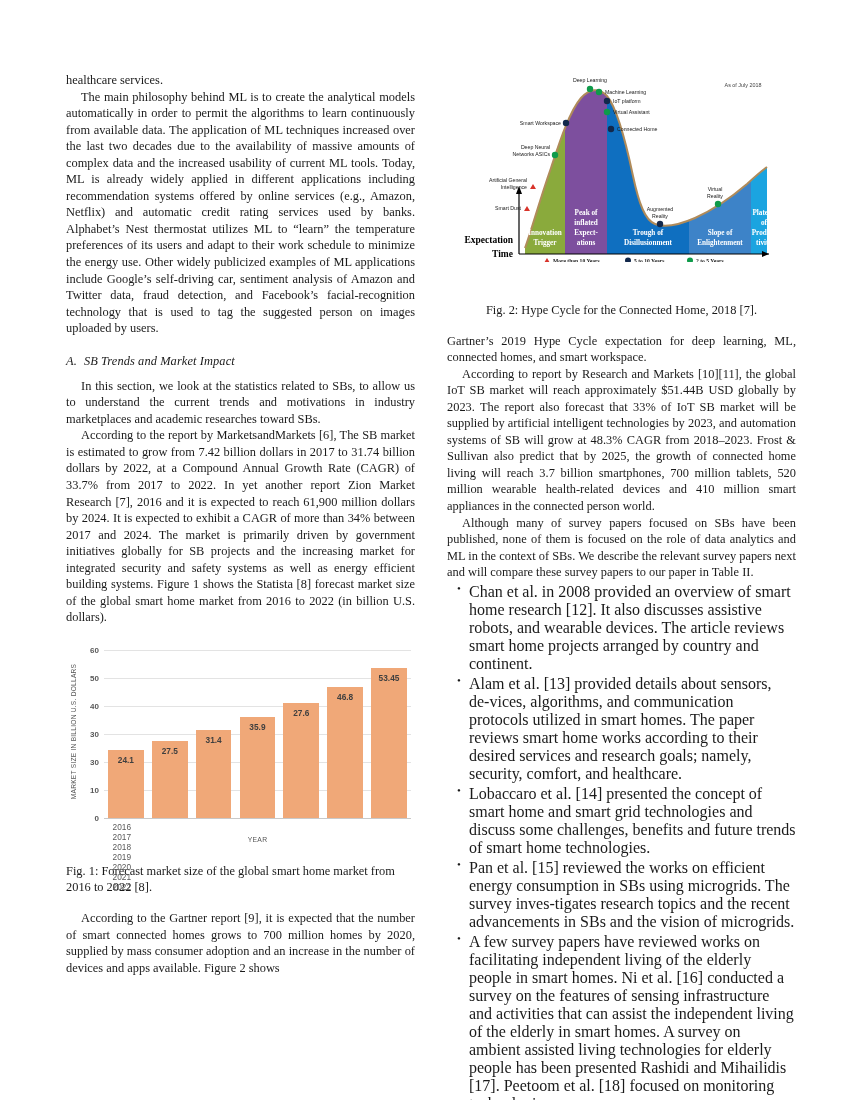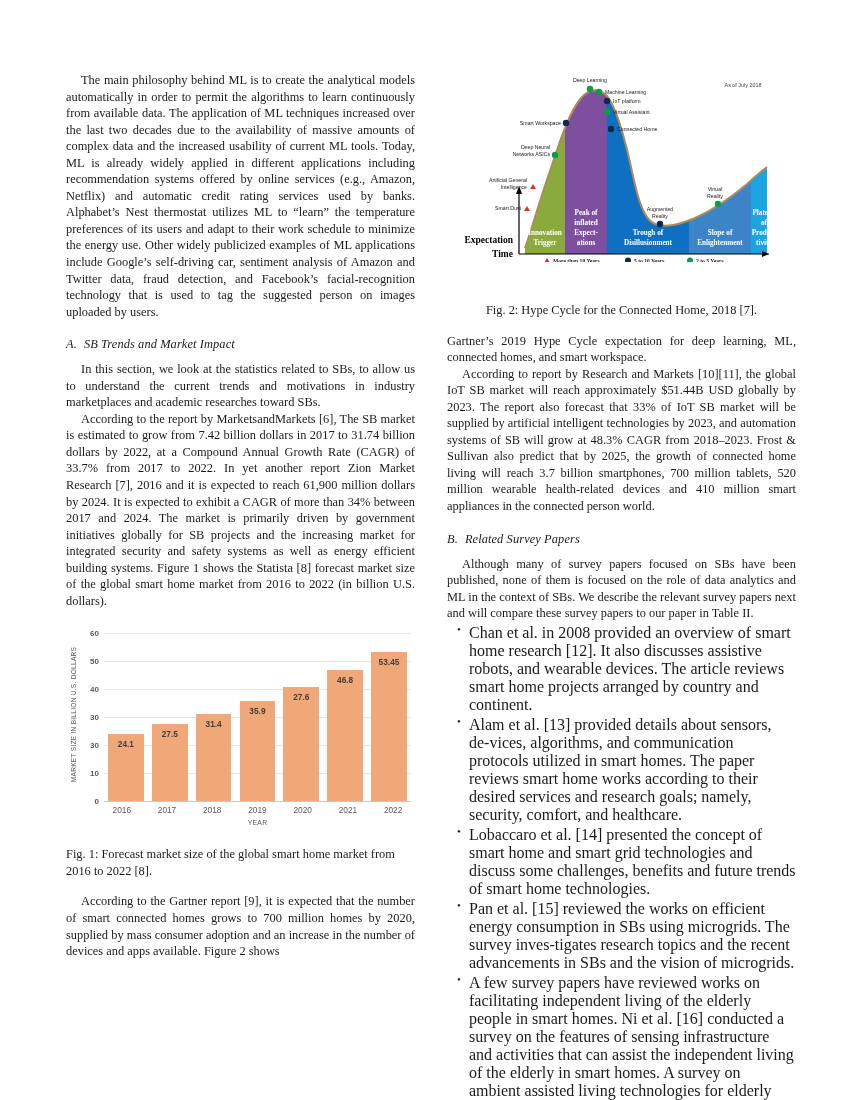--- a/index.html
+++ b/index.html
@@ -143,20 +143,21 @@
     color: #3f3f3f;
     font-weight: 600;
   }
   .xticks {
     position: absolute;
     left: 38px;
     right: 4px;
     top: 178px;
     display: flex;
     justify-content: space-between;
+    flex-direction: column;
   }
   .xticks span {
     width: 11.6%;
     text-align: center;
     font-size: 8.3px;
     color: #595959;
   }
   .chart-xlabel {
     position: absolute;
     left: 38px; right: 4px;
@@ -177,20 +178,21 @@
   .figure2 svg { display: block; }
 </style>
 </head>
 <body>
 
 <div class="page">
   <div class="columns">
 
     <div class="col">
 
+      <p class="body noindent">healthcare services.</p>
 
       <p class="body indent">The main philosophy behind ML is to create the analytical models automatically in order to permit the algorithms to learn continuously from available data. The application  of ML techniques increased over the last two decades due to the availability of massive amounts  of  complex  data  and the increased usability of current ML tools. Today, ML is already widely applied in different applications including recommendation systems offered by online services (e.g., Amazon, Netflix) and automatic credit rating services used by banks. Alphabet’s Nest thermostat utilizes ML to “learn” the temperature preferences of its users and adapt to their work schedule to minimize the energy use. Other widely publicized examples of ML applications include Google’s self-driving car, sentiment analysis of Amazon and Twitter data, fraud detection, and Facebook’s facial-recognition technology that is used to tag the suggested person on images uploaded by users.</p>
 
       <h4 class="sechead">
         <span class="lbl">A.</span><span>SB Trends and Market Impact</span>
       </h4>
 
       <p class="body indent">In this section, we look at the statistics related to SBs, to allow us to understand the current trends and motivations in industry marketplaces and academic researches toward SBs.</p>
 
       <p class="body indent">According to the report by MarketsandMarkets [6], The SB market is estimated to grow from 7.42 billion dollars in 2017 to 31.74 billion dollars by 2022, at a Compound Annual Growth Rate (CAGR) of 33.7% from 2017 to 2022. In yet another report Zion Market Research [7], 2016 and it is expected to reach 61,900 million dollars by 2024. It is expected to exhibit a CAGR of more than 34% between 2017 and 2024. The market is primarily driven by government initiatives globally for SB projects and the increasing market for integrated security and safety systems as well as energy efficient building systems. Figure 1 shows the Statista [8] forecast market size of the global smart home market from 2016 to 2022 (in billion U.S. dollars).</p>
@@ -407,23 +409,20 @@
       </div>
 
       <p class="caption center">Fig. 2: Hype Cycle for the Connected Home, 2018 [7].</p>
 
       <div class="gap-m"></div>
 
       <p class="body noindent">Gartner’s 2019 Hype Cycle expectation for deep learning, ML, connected homes, and smart workspace.</p>
 
       <p class="body indent">According to report by Research and Markets [10][11], the global IoT SB market will reach approximately $51.44B USD globally by 2023. The report also forecast that 33% of IoT SB market will be supplied by artificial intelligent technologies by 2023, and automation systems of SB will grow at 48.3% CAGR from 2018–2023. Frost &amp; Sullivan also predict that by 2025, the growth of connected home living will reach 3.7 billion smartphones, 700 million tablets, 520 million wearable health-related devices and 410 million smart appliances in the connected person world.</p>
 
-      <h4 class="sechead">
-        <span class="lbl">B.</span><span>Related Survey Papers</span>
-      </h4>
 
       <p class="body indent">Although many of survey papers focused on SBs have been published, none of them is focused on the role of data analytics and ML in the context of SBs. We describe the relevant survey papers next and will compare these survey papers to our paper in Table II.</p>
 
       <ul style="margin:2px 0 0 0; padding-left:22px; list-style:none;">
         <li style="position:relative; margin-top:2px;">
           <span style="position:absolute; left:-12px; top:-1px; font-size:11px;">•</span>
           <span class="body" style="display:block;">Chan et al. in 2008 provided an overview  of  smart home research [12]. It also discusses assistive robots, and wearable devices. The article reviews smart home projects arranged by country and continent.</span>
         </li>
         <li style="position:relative; margin-top:2px;">
           <span style="position:absolute; left:-12px; top:-1px; font-size:11px;">•</span>

